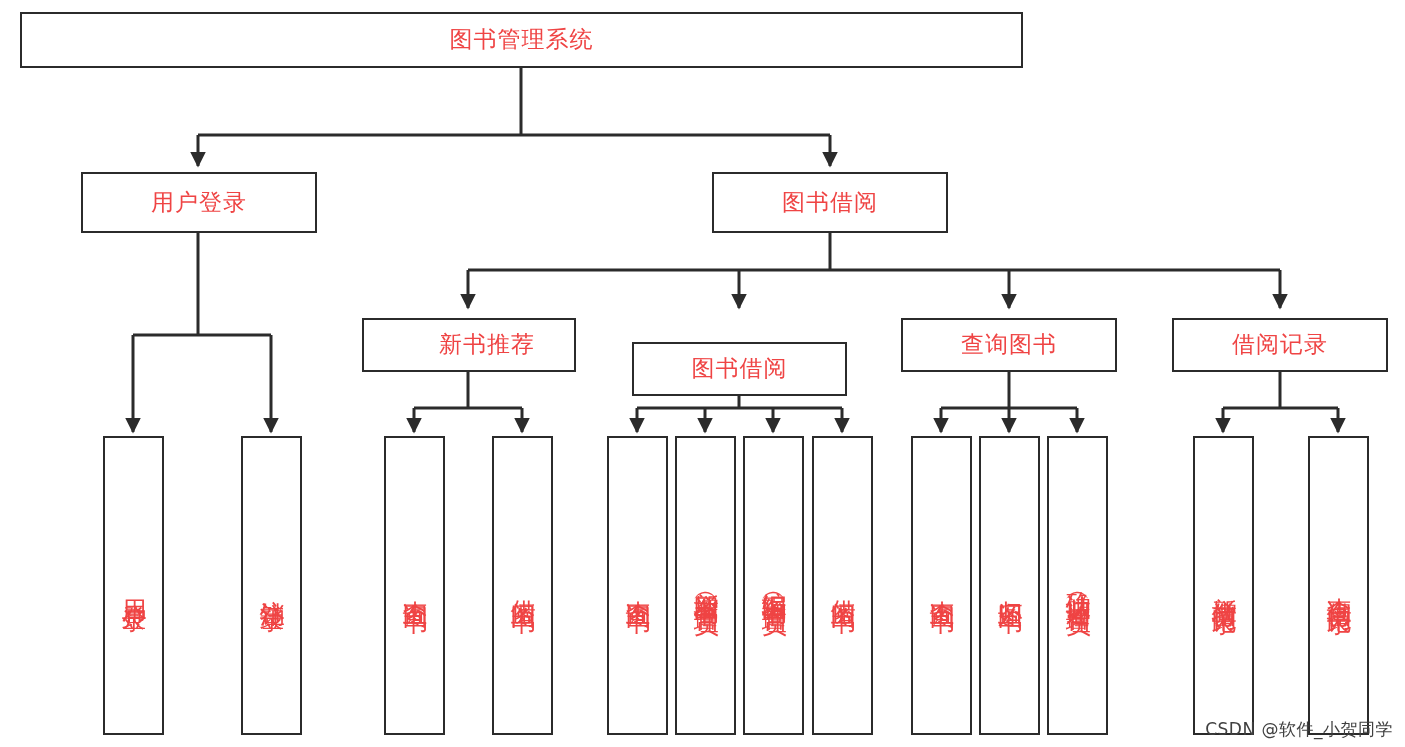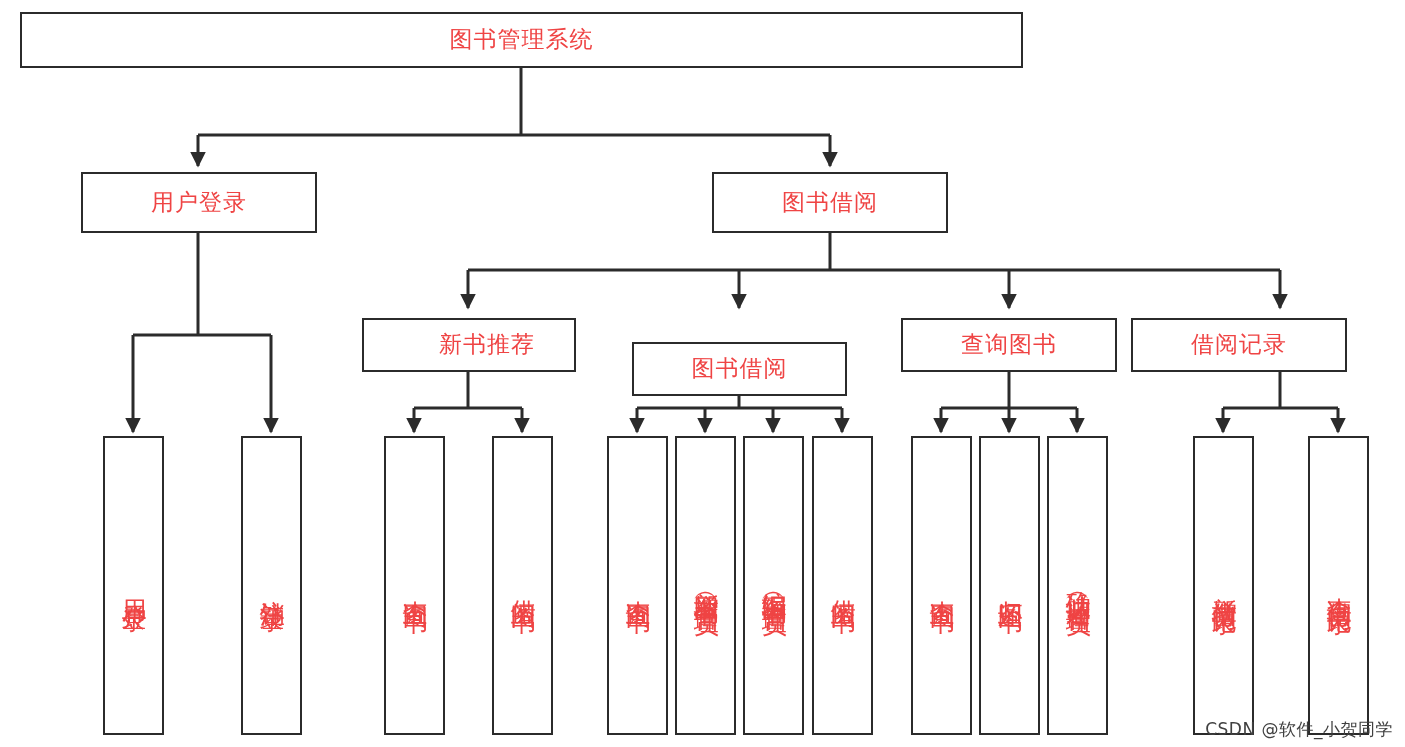--- a/index.html
+++ b/index.html
@@ -148,21 +148,21 @@
   </div>
 
   <div class="node horizontal" style="left:632px; top:318px; width:215px; height:54px;margin-top:24px;">
     <span class="node-label">图书借阅</span>
   </div>
 
   <div class="node horizontal" style="left:901px; top:318px; width:216px; height:54px;">
     <span class="node-label">查询图书</span>
   </div>
 
-  <div class="node horizontal" style="left:1131px; top:318px; width:216px; height:54px;">
+  <div class="node horizontal" style="left:1172px; top:318px; width:216px; height:54px;">
     <span class="node-label">借阅记录</span>
   </div>
 
   <div class="node vertical" style="left:103px; top:436px; width:61px; height:299px;">
     <span class="node-label">用户登录</span>
   </div>
 
   <div class="node vertical" style="left:241px; top:436px; width:61px; height:299px;">
     <span class="node-label">注销登录</span>
   </div>

